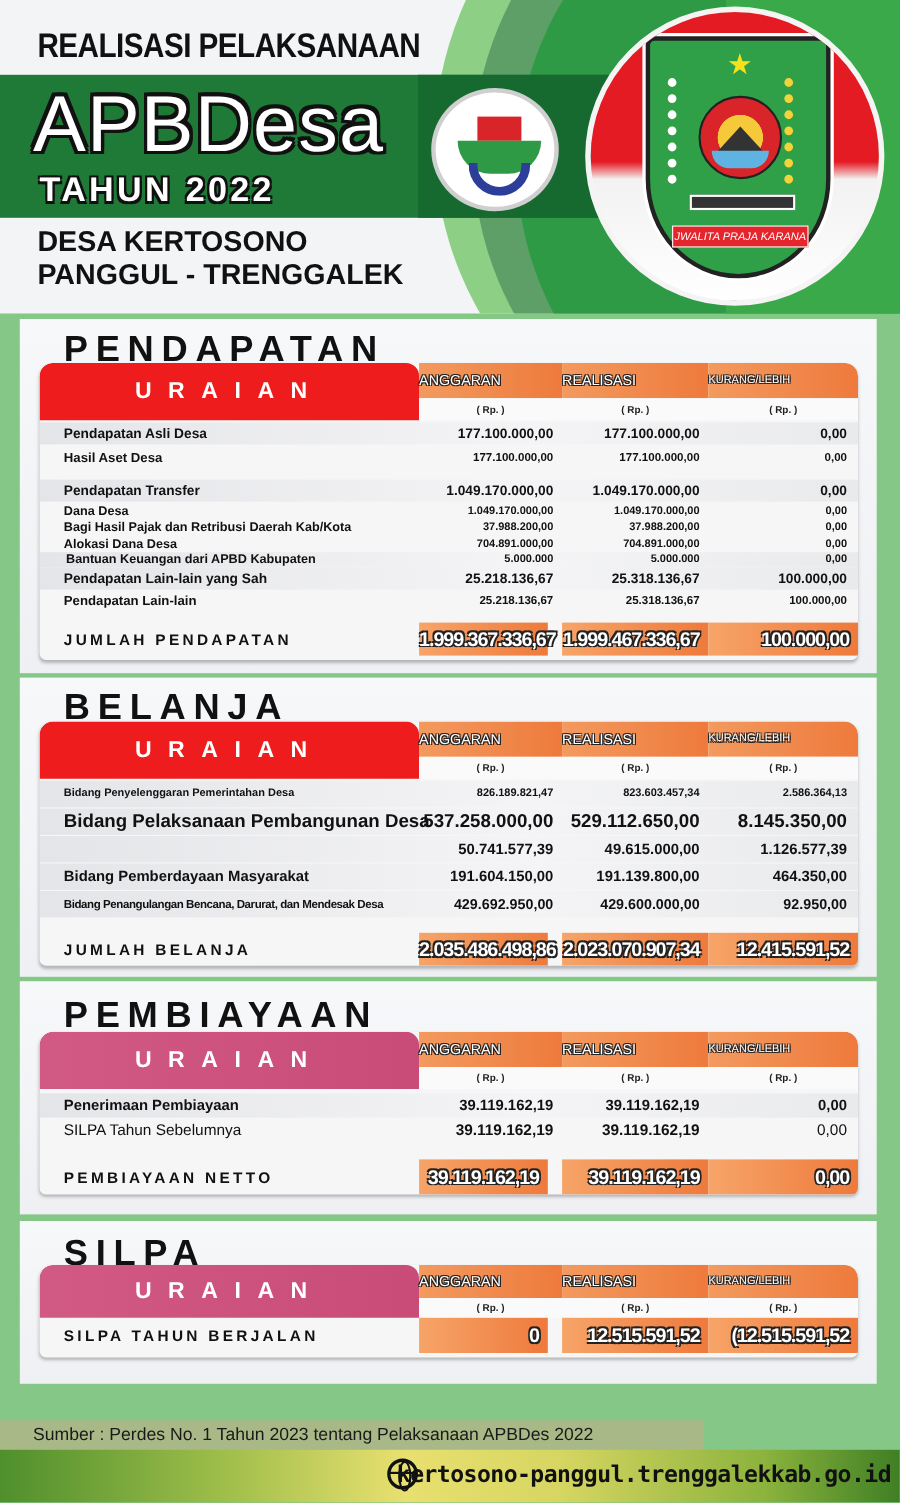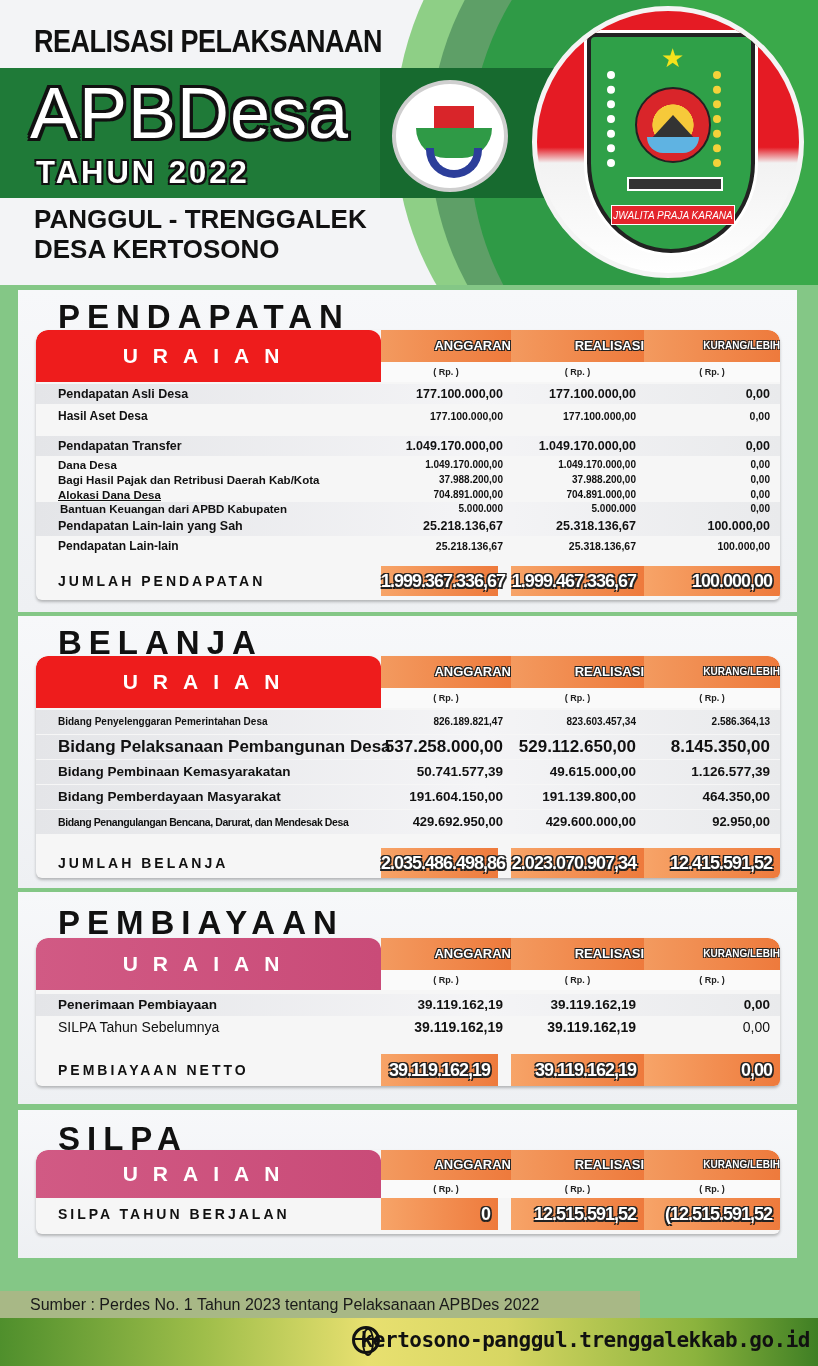--- a/index.html
+++ b/index.html
@@ -34,21 +34,21 @@
   .shield .ribbon { position: absolute; left: 20px; top: 168px; width: 124px; height: 20px; background: #e4252c; color: #fff; font-size: 10px; font-style: italic; text-align: center; line-height: 20px; border: 1px solid #fff; }
   .shield .rice { position: absolute; left: 122px; top: 34px; width: 20px; height: 96px; border-left: 8px dotted #f4d23a; }
   .shield .cotton { position: absolute; left: 16px; top: 34px; width: 20px; height: 96px; border-left: 8px dotted #fff; }
 
   
   .panel { position: absolute; left: 18px; width: 779px; background: linear-gradient(180deg, #f7f8fa, #eef0f3); }
   .sec-title { position: absolute; left: 40px; font-size: 33px; font-weight: 900; color: #111; letter-spacing: 7px; }
   .tbl { position: absolute; left: 18px; width: 744px; border-radius: 12px 12px 6px 6px; box-shadow: 0 2px 3px rgba(0,0,0,0.25); overflow: hidden; background: #f6f6f6; }
   .uraian { position: absolute; left: 0; top: 0; width: 345px; height: 52px; background: #ee1c1c; border-radius: 12px 12px 0 0; color: #fff; font-size: 21px; font-weight: 900; letter-spacing: 15px; text-align: center; line-height: 52px; }
   .uraian.pink { background: linear-gradient(90deg, #d15a84, #c94b78); }
-  .colhead { position: absolute; top: 0; height: 32px; background: linear-gradient(90deg, #f39a5f, #ee7a3c); color: #fff; font-weight: 700; text-align: right; line-height: 32px;
+  .colhead { position: absolute; top: 0; height: 32px; background: linear-gradient(90deg, #f39a5f, #ee7a3c); color: #fff; font-weight: 400; text-align: left; line-height: 32px;
     text-shadow: -1px -1px 0 #222, 1px -1px 0 #222, -1px 1px 0 #222, 1px 1px 0 #222; }
   .c1 { left: 345px; width: 130px; font-size: 13px; }
   .c2 { left: 475px; width: 133px; font-size: 13px; }
   .c3 { left: 608px; width: 136px; font-size: 10px; border-top-right-radius: 12px; }
   .rp { position: absolute; top: 32px; height: 20px; font-size: 9px; font-weight: 700; text-align: center; line-height: 20px; color: #222; background: #fafafa; }
   .row { position: absolute; left: 0; width: 744px; }
   .row.shade { background: linear-gradient(90deg, #e4e5e8, #f4f4f6 60%, #e9eaec); }
   .row .lbl { position: absolute; left: 22px; color: #111; white-space: nowrap; }
   .row .v { position: absolute; text-align: right; color: #111; white-space: nowrap; }
   .v1 { left: 345px; width: 122px; }
@@ -78,22 +78,22 @@
   <div class="arc1"></div>
   <div class="arc2"></div>
   <div class="arc3"></div>
   <div class="arc4"></div>
   <div class="band"></div>
   <div class="band-dark"></div>
   <div class="title-small">REALISASI PELAKSANAAN</div>
   <div class="title-big">APBDesa</div>
   <div class="title-year">TAHUN 2022</div>
   <div class="desa">
+    <div>DESA KERTOSONO</div>
     <div>PANGGUL - TRENGGALEK</div>
-    <div>DESA KERTOSONO</div>
   </div>
   <div class="kemendes">
     <div class="roof"></div>
     <div class="leaf"></div>
     <div class="hand"></div>
   </div>
   <div class="logo-circle">
     <div class="shield">
       <div class="star">★</div>
       <div class="cotton"></div>
@@ -142,21 +142,21 @@
       <span class="v v2" style="font-size:10px;font-weight:700;">1.049.170.000,00</span>
       <span class="v v3" style="font-size:10px;font-weight:700;">0,00</span>
     </div>
     <div class="row" style="top:143px;height:14px;font-size:11.5px;line-height:14px;">
       <span class="lbl" style="font-weight:700;">Bagi Hasil Pajak dan Retribusi Daerah Kab/Kota</span>
       <span class="v v1" style="font-size:10px;font-weight:700;">37.988.200,00</span>
       <span class="v v2" style="font-size:10px;font-weight:700;">37.988.200,00</span>
       <span class="v v3" style="font-size:10px;font-weight:700;">0,00</span>
     </div>
     <div class="row" style="top:158px;height:14px;font-size:11.5px;line-height:14px;">
-      <span class="lbl" style="font-weight:700;text-decoration:underline;">Alokasi Dana Desa</span>
+      <span class="lbl" style="font-weight:700;">Alokasi Dana Desa</span>
       <span class="v v1" style="font-size:10px;font-weight:700;">704.891.000,00</span>
       <span class="v v2" style="font-size:10px;font-weight:700;">704.891.000,00</span>
       <span class="v v3" style="font-size:10px;font-weight:700;">0,00</span>
     </div>
     <div class="row shade" style="top:172px;height:14px;font-size:11.5px;line-height:14px;">
       <span class="lbl" style="font-weight:700;left:24px;">Bantuan Keuangan dari APBD Kabupaten</span>
       <span class="v v1" style="font-size:10px;font-weight:700;">5.000.000</span>
       <span class="v v2" style="font-size:10px;font-weight:700;">5.000.000</span>
       <span class="v v3" style="font-size:10px;font-weight:700;">0,00</span>
     </div>
@@ -198,21 +198,20 @@
       <span class="v v2">823.603.457,34</span>
       <span class="v v3">2.586.364,13</span>
     </div>
     <div class="row shade bold" style="top:79px;height:24px;font-size:17px;line-height:24px;">
       <span class="lbl">Bidang Pelaksanaan Pembangunan Desa</span>
       <span class="v v1">537.258.000,00</span>
       <span class="v v2">529.112.650,00</span>
       <span class="v v3">8.145.350,00</span>
     </div>
     <div class="row shade bold" style="top:104px;height:24px;font-size:13.5px;line-height:24px;">
-      <span class="lbl">Bidang Pembinaan Kemasyarakatan</span>
       <span class="v v1">50.741.577,39</span>
       <span class="v v2">49.615.000,00</span>
       <span class="v v3">1.126.577,39</span>
     </div>
     <div class="row shade bold" style="top:129px;height:24px;font-size:13.5px;line-height:24px;">
       <span class="lbl">Bidang Pemberdayaan Masyarakat</span>
       <span class="v v1">191.604.150,00</span>
       <span class="v v2">191.139.800,00</span>
       <span class="v v3">464.350,00</span>
     </div>

